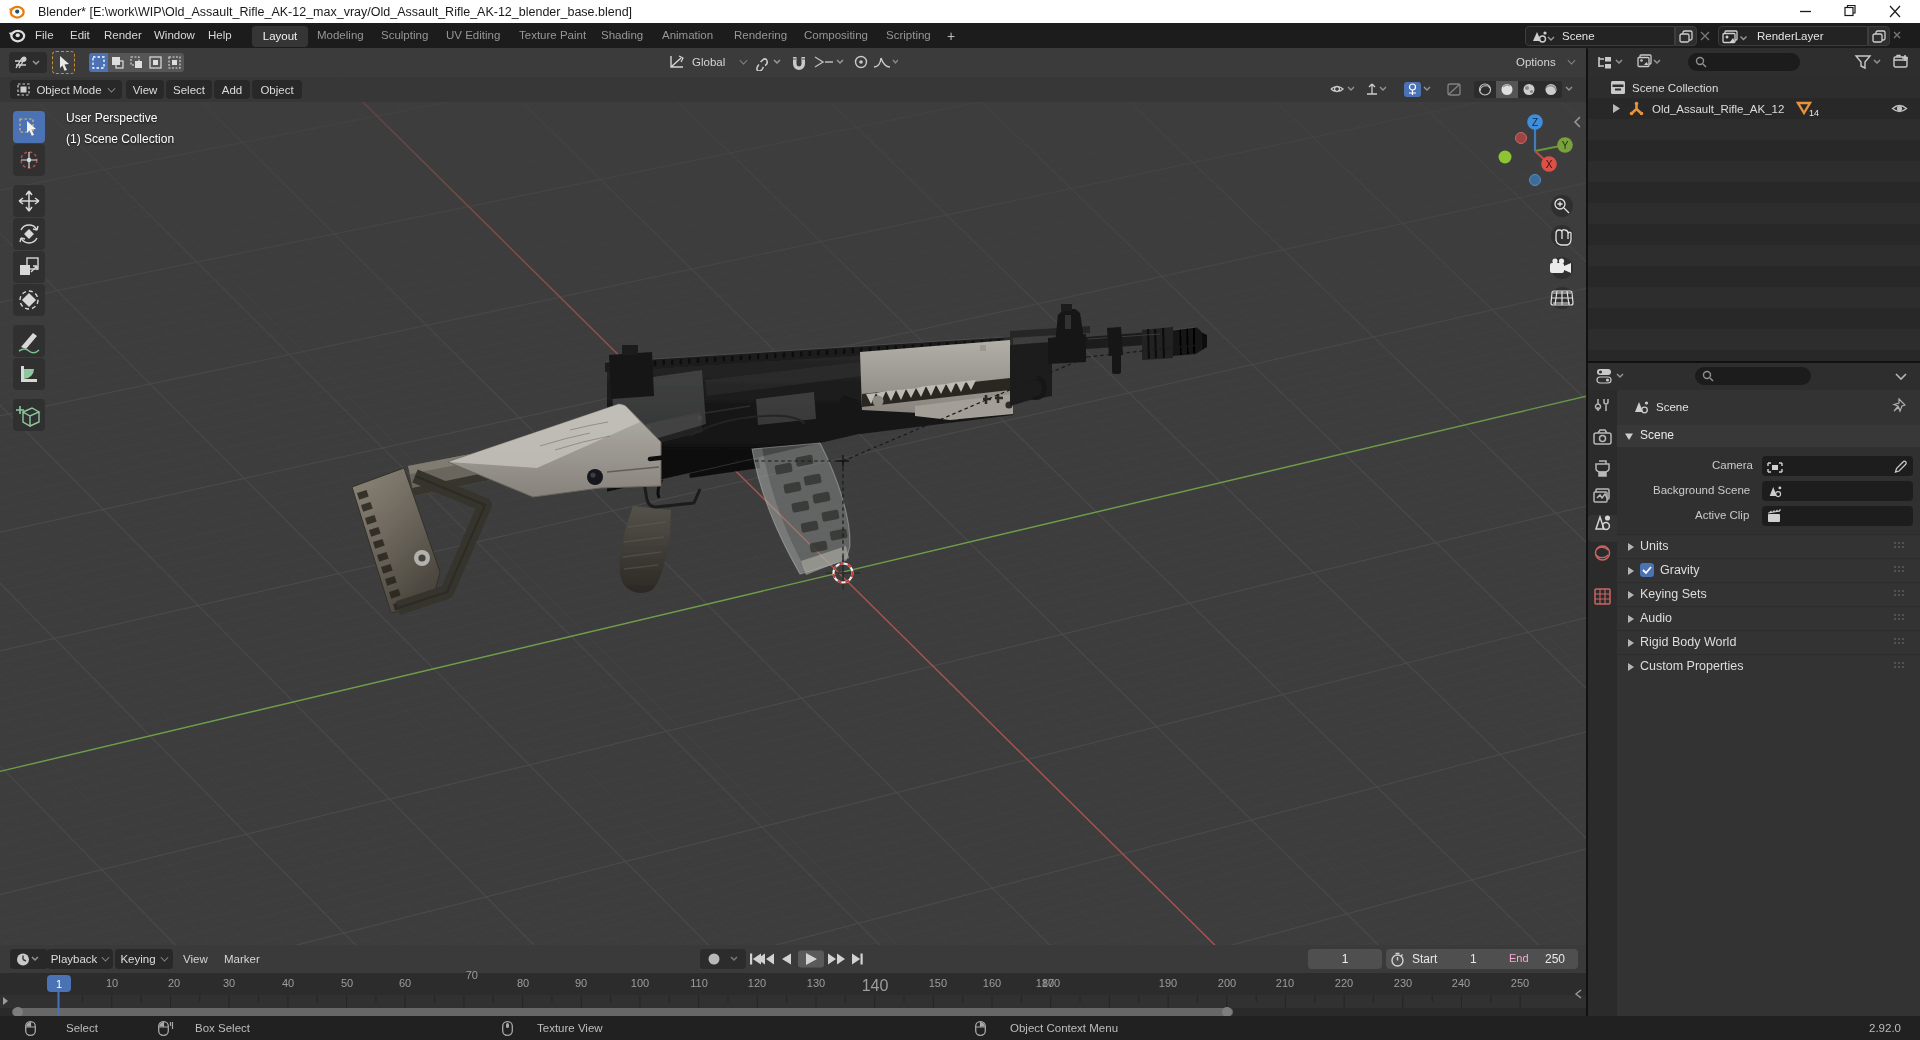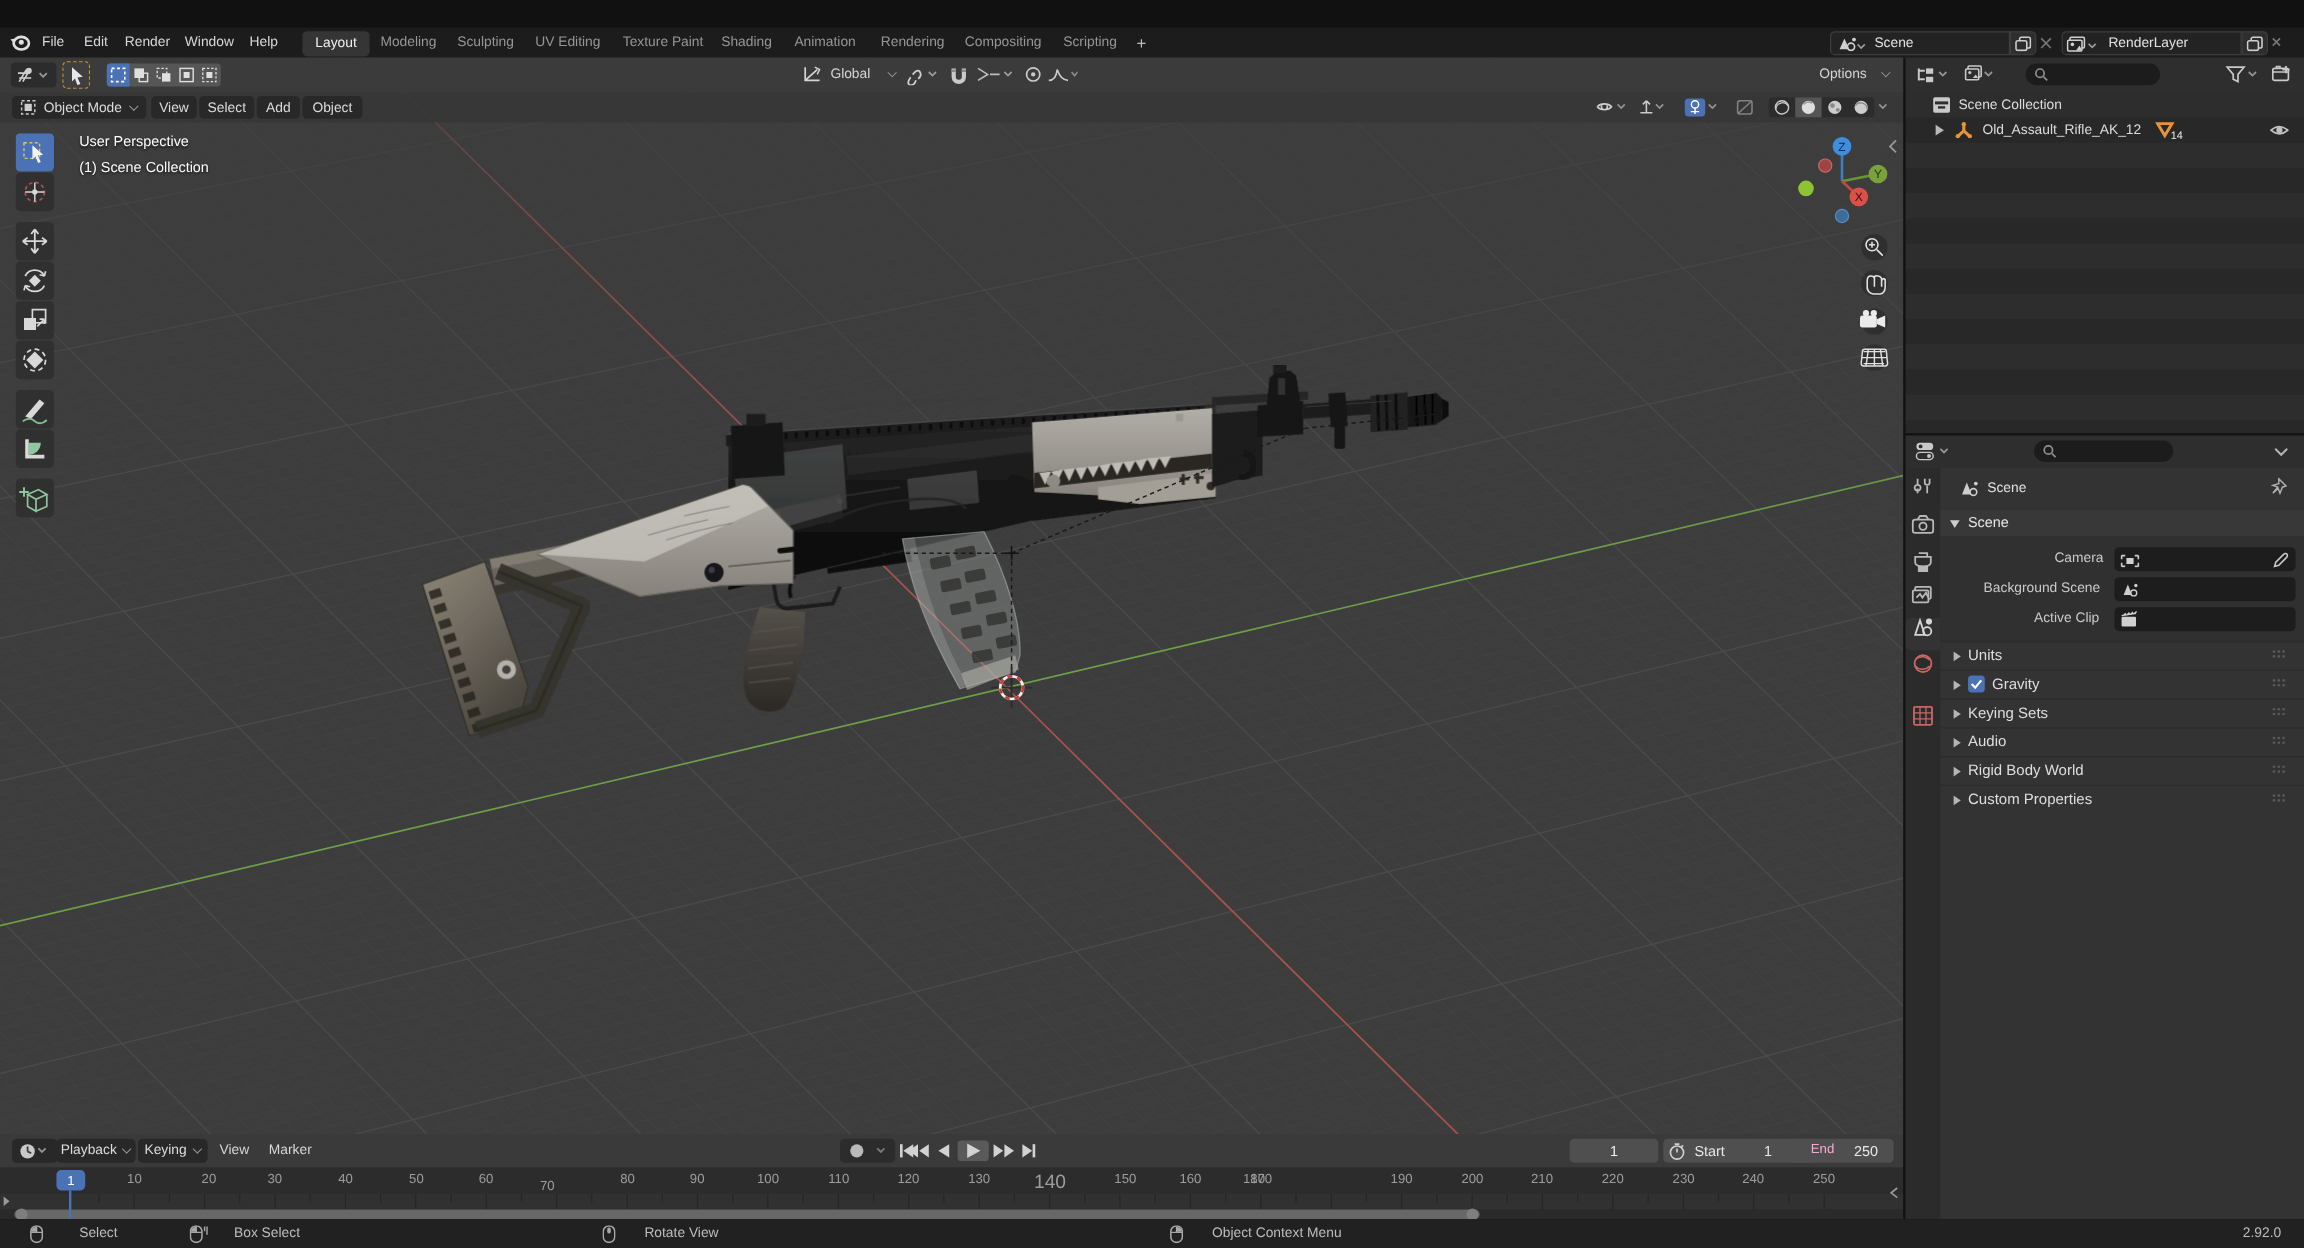--- a/index.html
+++ b/index.html
@@ -6,20 +6,34 @@
 .abs{position:absolute}
 #stage{position:relative;width:1920px;height:1040px}
 .t12{font-size:11.5px;color:#d5d5d5}
 .btn{background:#282828;border-radius:4px;color:#dcdcdc;font-size:11.5px;display:flex;align-items:center;justify-content:center}
 .chev{display:inline-block;width:7px;height:7px;border-right:1.5px solid #9a9a9a;border-bottom:1.5px solid #9a9a9a;transform:rotate(45deg) scale(.8);margin-left:4px;margin-top:-3px}
 svg{display:block}
 </style></head>
 <body>
 <div id="stage">
 
+<div class="abs" style="left:0;top:0;width:1920px;height:23px;background:#fff;color:#191919;font-size:12.5px">
+ <svg class="abs" style="left:8px;top:4px" width="17" height="15" viewBox="0 0 24 20">
+  <ellipse cx="13" cy="11" rx="9" ry="7.5" fill="none" stroke="#e87d0d" stroke-width="3.2"></ellipse>
+  <circle cx="13" cy="10" r="3" fill="#2a4f6e"></circle>
+  <path d="M1 6 L10 5 L4 10 Z" fill="#e87d0d"></path>
+ </svg>
+ <span class="abs" style="left:38px;top:4.5px;letter-spacing:0px">Blender* [E:\work\WIP\Old_Assault_Rifle_AK-12_max_vray/Old_Assault_Rifle_AK-12_blender_base.blend]</span>
+ <svg class="abs" style="left:1793px;top:0" width="120" height="23" viewBox="0 0 120 23">
+  <path d="M7 11.5 H18" stroke="#1a1a1a" stroke-width="1.3"></path>
+  <rect x="52" y="7.5" width="8" height="8" fill="none" stroke="#1a1a1a" stroke-width="1.2"></rect>
+  <path d="M54.5 7.5 V5.5 H62 V13 H60" fill="none" stroke="#1a1a1a" stroke-width="1.2"></path>
+  <path d="M97 6 L107 17 M107 6 L97 17" stroke="#1a1a1a" stroke-width="1.2"></path>
+ </svg>
+</div>
 
 <div class="abs" style="left:0;top:23px;width:1920px;height:26px;background:#1c1c1c">
  <svg class="abs" style="left:8px;top:6px" width="18" height="14" viewBox="0 0 24 18">
   <ellipse cx="13" cy="9" rx="8.5" ry="7" fill="none" stroke="#dedede" stroke-width="3"></ellipse>
   <circle cx="13" cy="8" r="2.8" fill="#dedede"></circle>
   <path d="M1 4.5 L10 3.5 L4 8.5 Z" fill="#dedede"></path>
  </svg>
  <div class="abs t12" style="left:35px;top:6px;color:#d8d8d8">File</div>
  <div class="abs t12" style="left:70px;top:6px;color:#d8d8d8">Edit</div>
  <div class="abs t12" style="left:104px;top:6px;color:#d8d8d8">Render</div>
@@ -718,21 +732,21 @@
  </div>
  <div class="abs" style="left:0;top:28px;width:1586px;height:22px;background:#2c2c2c"></div>
  <div class="abs" style="left:0;top:50px;width:1586px;height:13px;background:#313131"></div>
  <div class="abs" style="left:0;top:63px;width:1586px;height:8px;background:#2a2a2a"></div>
 <span class="abs" style="left:98px;top:32px;width:28px;text-align:center;font-size:11px;color:#9d9d9d">10</span>
 <span class="abs" style="left:168px;top:32px;width:28px;text-align:left;font-size:11px;color:#9d9d9d">20</span>
 <span class="abs" style="left:215px;top:32px;width:28px;text-align:center;font-size:11px;color:#9d9d9d">30</span>
 <span class="abs" style="left:274px;top:32px;width:28px;text-align:center;font-size:11px;color:#9d9d9d">40</span>
 <span class="abs" style="left:333px;top:32px;width:28px;text-align:center;font-size:11px;color:#9d9d9d">50</span>
 <span class="abs" style="left:391px;top:32px;width:28px;text-align:center;font-size:11px;color:#9d9d9d">60</span>
-<span class="abs" style="left:450px;top:38px;width:28px;text-align:left;font-size:11px;color:#9d9d9d">70</span>
+<span class="abs" style="left:450px;top:24px;width:28px;text-align:right;font-size:11px;color:#9d9d9d">70</span>
 <span class="abs" style="left:509px;top:32px;width:28px;text-align:center;font-size:11px;color:#9d9d9d">80</span>
 <span class="abs" style="left:567px;top:32px;width:28px;text-align:center;font-size:11px;color:#9d9d9d">90</span>
 <span class="abs" style="left:626px;top:32px;width:28px;text-align:center;font-size:11px;color:#9d9d9d">100</span>
 <span class="abs" style="left:685px;top:32px;width:28px;text-align:center;font-size:11px;color:#9d9d9d">110</span>
 <span class="abs" style="left:743px;top:32px;width:28px;text-align:center;font-size:11px;color:#9d9d9d">120</span>
 <span class="abs" style="left:802px;top:32px;width:28px;text-align:center;font-size:11px;color:#9d9d9d">130</span>
 <span class="abs" style="left:861px;top:32px;width:28px;text-align:center;font-size:16px;color:#9d9d9d">140</span>
 <span class="abs" style="left:919px;top:32px;width:28px;text-align:right;font-size:11px;color:#9d9d9d">150</span>
 <span class="abs" style="left:978px;top:32px;width:28px;text-align:center;font-size:11px;color:#9d9d9d">160</span>
 <span class="abs" style="left:1037px;top:32px;width:28px;text-align:center;font-size:11px;color:#9d9d9d">170</span>
@@ -820,21 +834,21 @@
         <rect x="0.7" y="0.7" width="9.6" height="13.6" rx="4.5" fill="none" stroke="#a8a8a8" stroke-width="1.3"></rect>
         <path d="M1 6 L10 6 M5.5 6 L5.5 1" stroke="#a8a8a8" stroke-width="1.2"></path>
         <path d="M1.2 5.5 a4.3 4.3 0 0 1 4.3 -4.3 l0 4.3 Z" fill="#a8a8a8"></path>
         <path d="M12.5 1 l0 4 M14.5 1 l0 7" stroke="#a8a8a8" stroke-width="1.2"></path>
       </svg>
  <span class="abs" style="left:195px;top:6px;font-size:11.5px;color:#bdbdbd">Box Select</span>
  <svg class="abs" style="left:502px;top:5px" width="11" height="15" viewBox="0 0 11 15">
         <rect x="0.7" y="0.7" width="9.6" height="13.6" rx="4.5" fill="none" stroke="#a8a8a8" stroke-width="1.3"></rect>
         <rect x="4" y="2" width="3" height="5" rx="1.5" fill="#a8a8a8"></rect>
       </svg>
- <span class="abs" style="left:537px;top:6px;font-size:11.5px;color:#bdbdbd">Rotate View</span>
+ <span class="abs" style="left:537px;top:6px;font-size:11.5px;color:#bdbdbd">Texture View</span>
  <svg class="abs" style="left:975px;top:5px" width="11" height="15" viewBox="0 0 11 15">
         <rect x="0.7" y="0.7" width="9.6" height="13.6" rx="4.5" fill="none" stroke="#a8a8a8" stroke-width="1.3"></rect>
         <path d="M1 6 L10 6 M5.5 6 L5.5 1" stroke="#a8a8a8" stroke-width="1.2"></path>
         <path d="M9.8 5.5 a4.3 4.3 0 0 0 -4.3 -4.3 l0 4.3 Z" fill="#a8a8a8"></path>
       </svg>
  <span class="abs" style="left:1010px;top:6px;font-size:11.5px;color:#bdbdbd">Object Context Menu</span>
  <span class="abs" style="left:1869px;top:6px;font-size:11.5px;color:#bdbdbd">2.92.0</span>
 </div>
 </div>
 </body></html>

